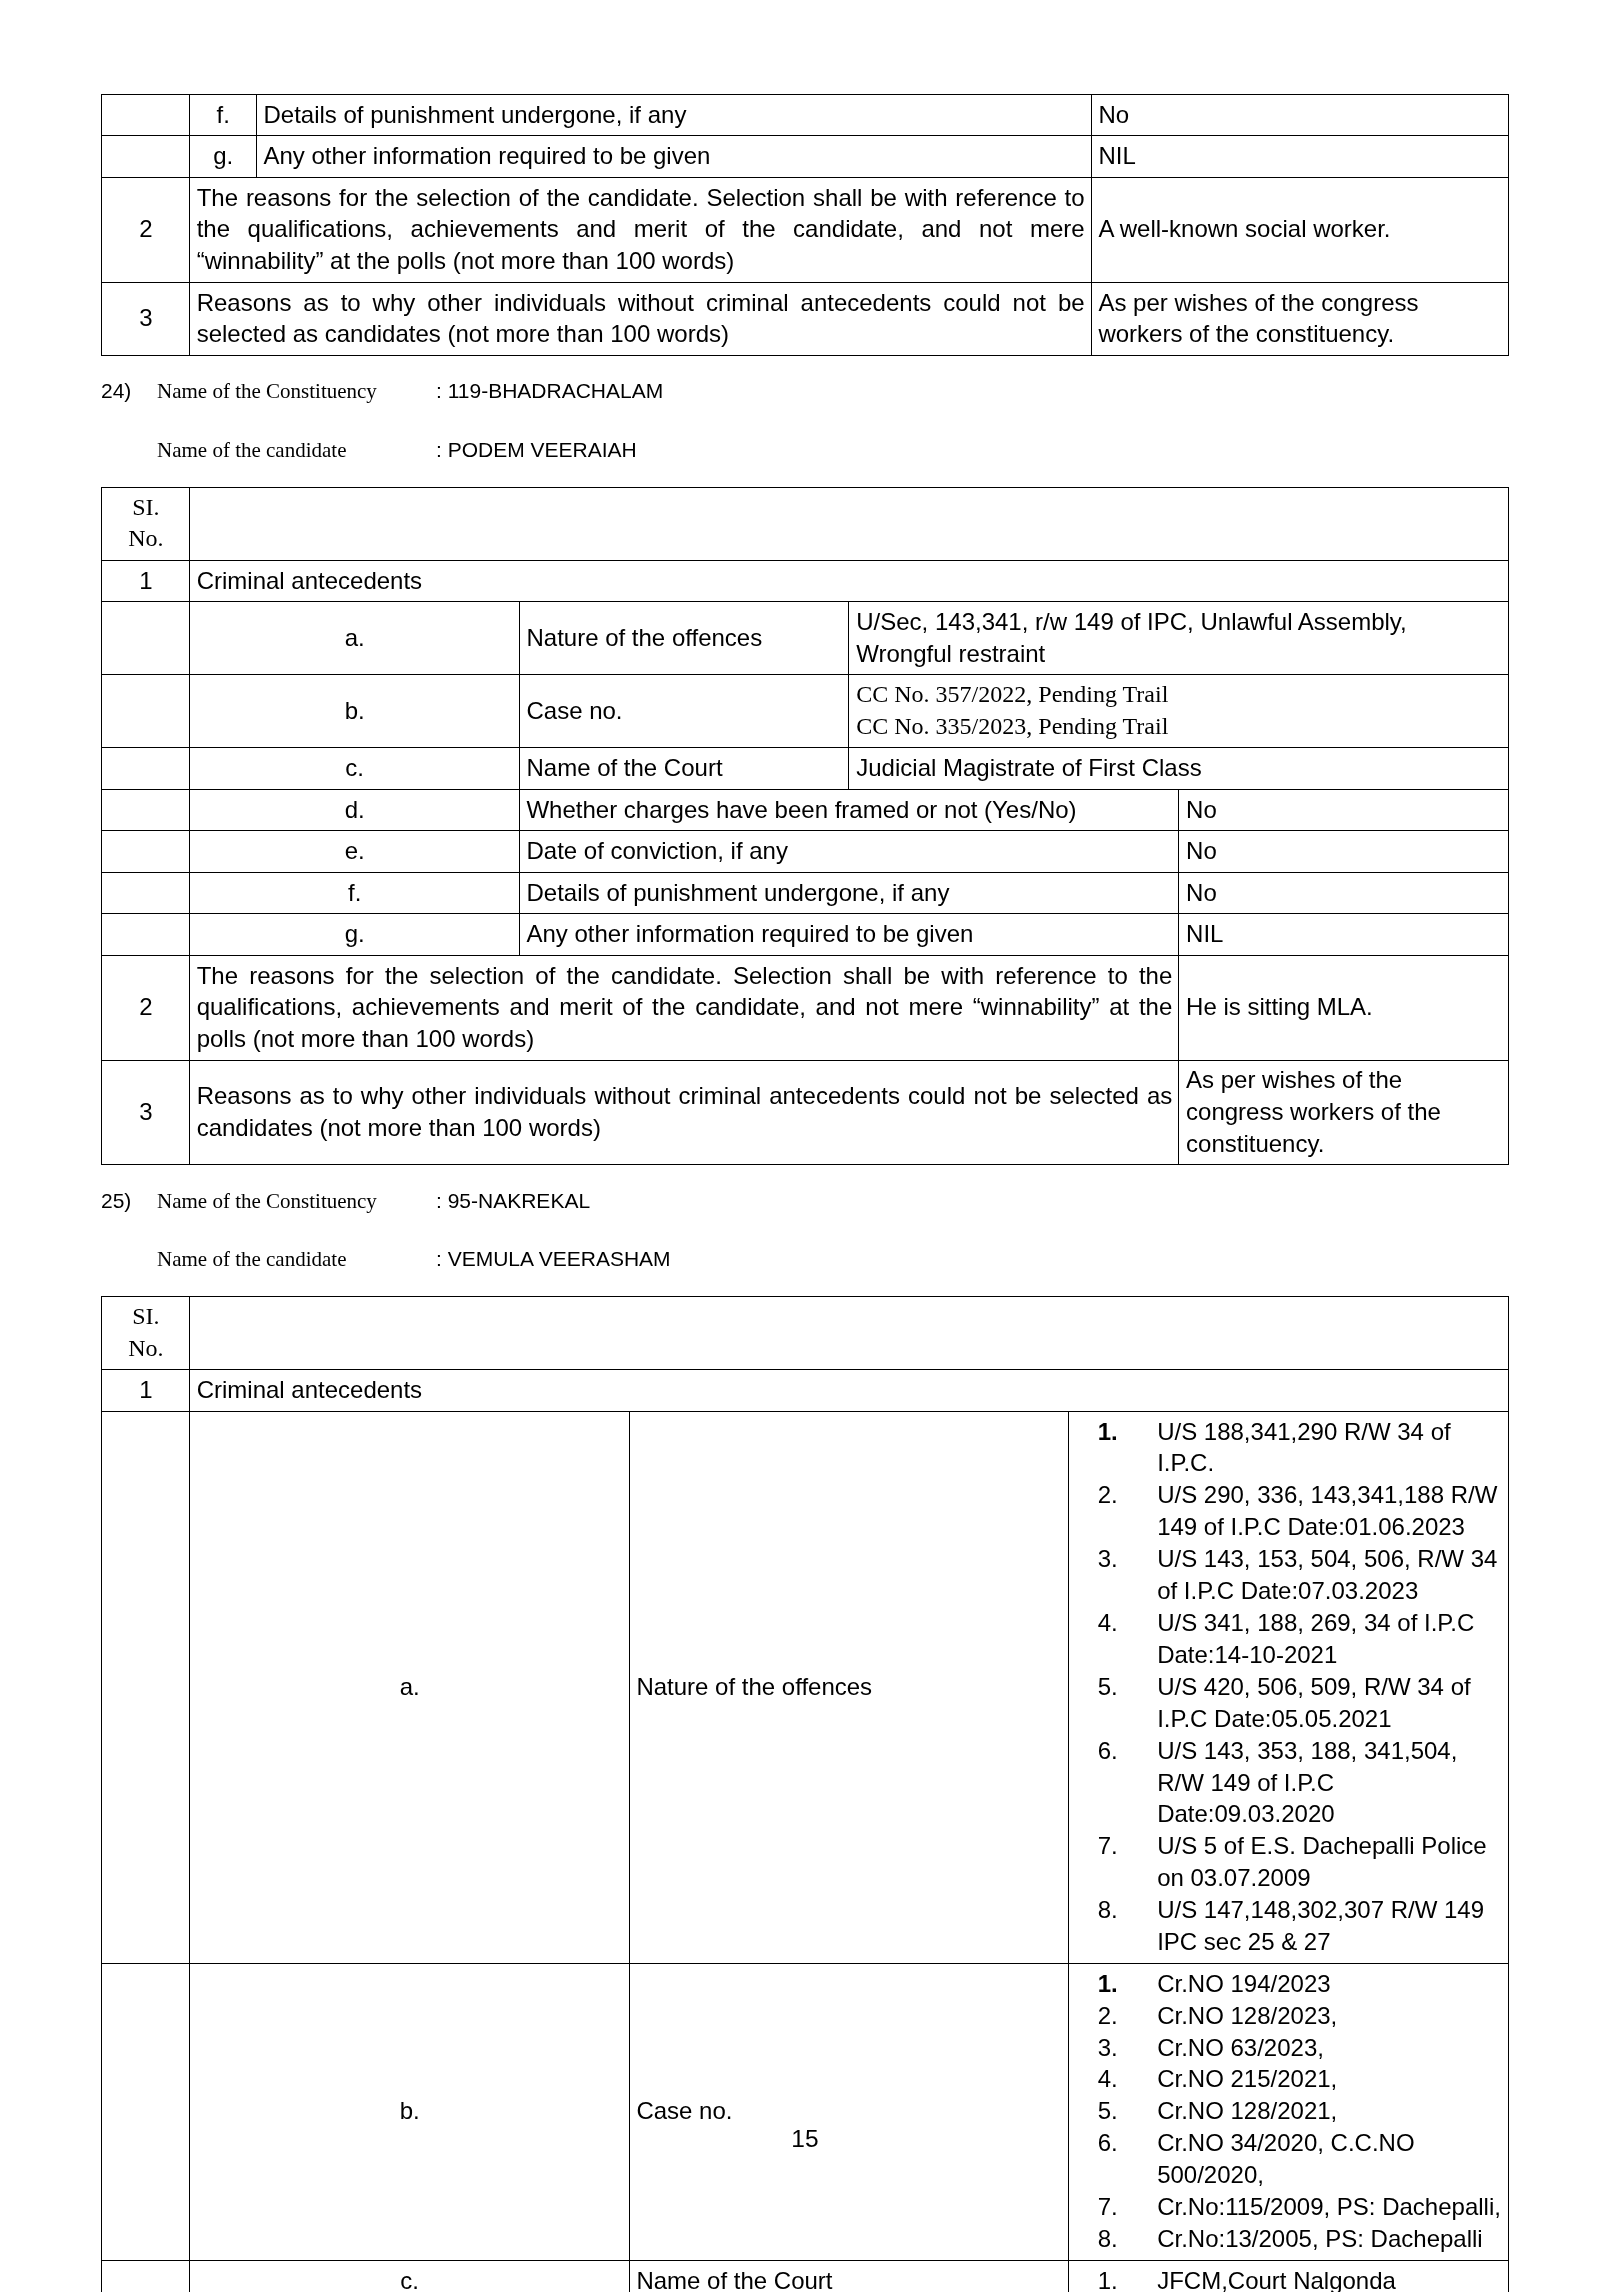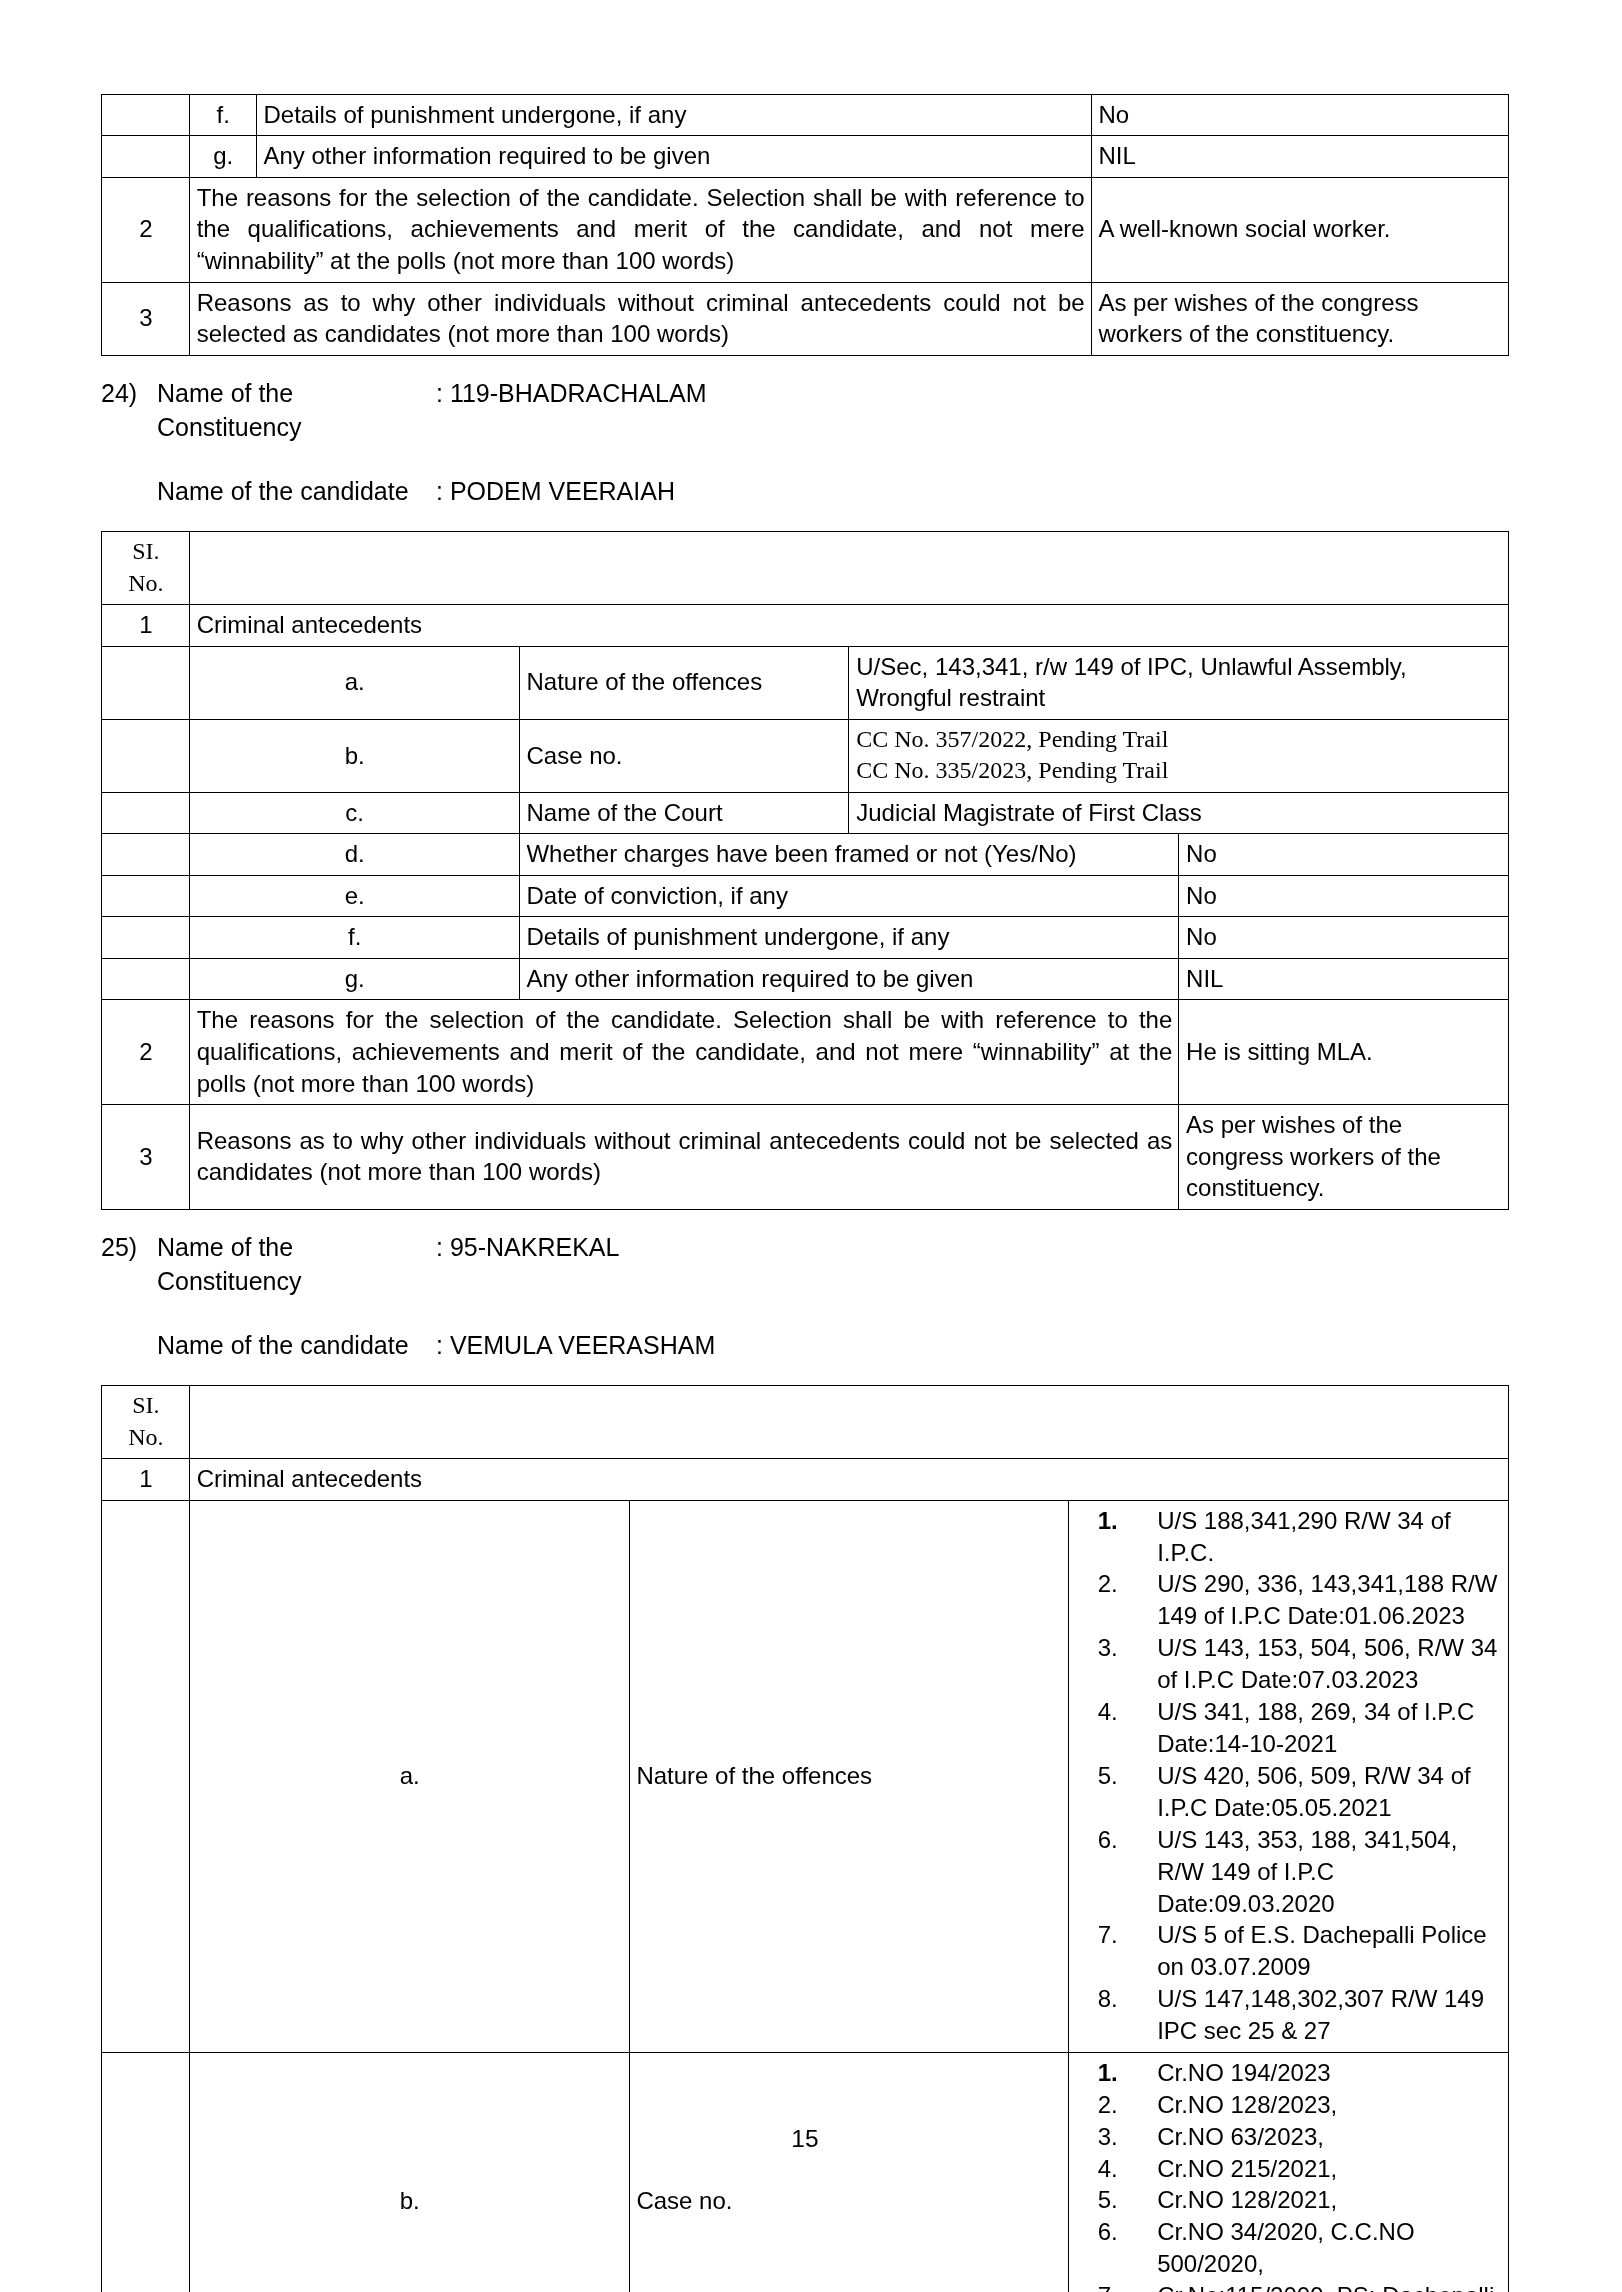--- a/index.html
+++ b/index.html
@@ -35,29 +35,29 @@
   td.c-sl      { width: 74px;  text-align: center; }
   td.c-letter  { width: 53px;  text-align: center; }
   td.c-label   { width: 277px; }
   td.c-value   { }
   .just-block { text-align: justify; margin-top: 41px; }
   .nowrapv { white-space: pre-line; font-family: Liberation Serif, serif; }
 
   
   .sect {
     margin: 21.6px 0 0 0;
-    font-size: 25px;
+    font-size: 21px;
     line-height: 1.35;
   }
   .sect-row {
     display: flex;
     align-items: flex-start;
   }
   .sect-num   { width: 56px; flex: 0 0 56px; }
-  .sect-key   { width: 279px; flex: 0 0 279px; }
+  .sect-key   { width: 279px; flex: 0 0 279px; font-family: Liberation Serif, serif; }
   .sect-colon { flex: 0 0 auto; }
   .sect-row.second { margin-top: 30px; }
   .sect-spacer { height: 22.5px; }
 
   
   ol.numlist {
     margin: 0;
     padding: 0;
     list-style: none;
   }

